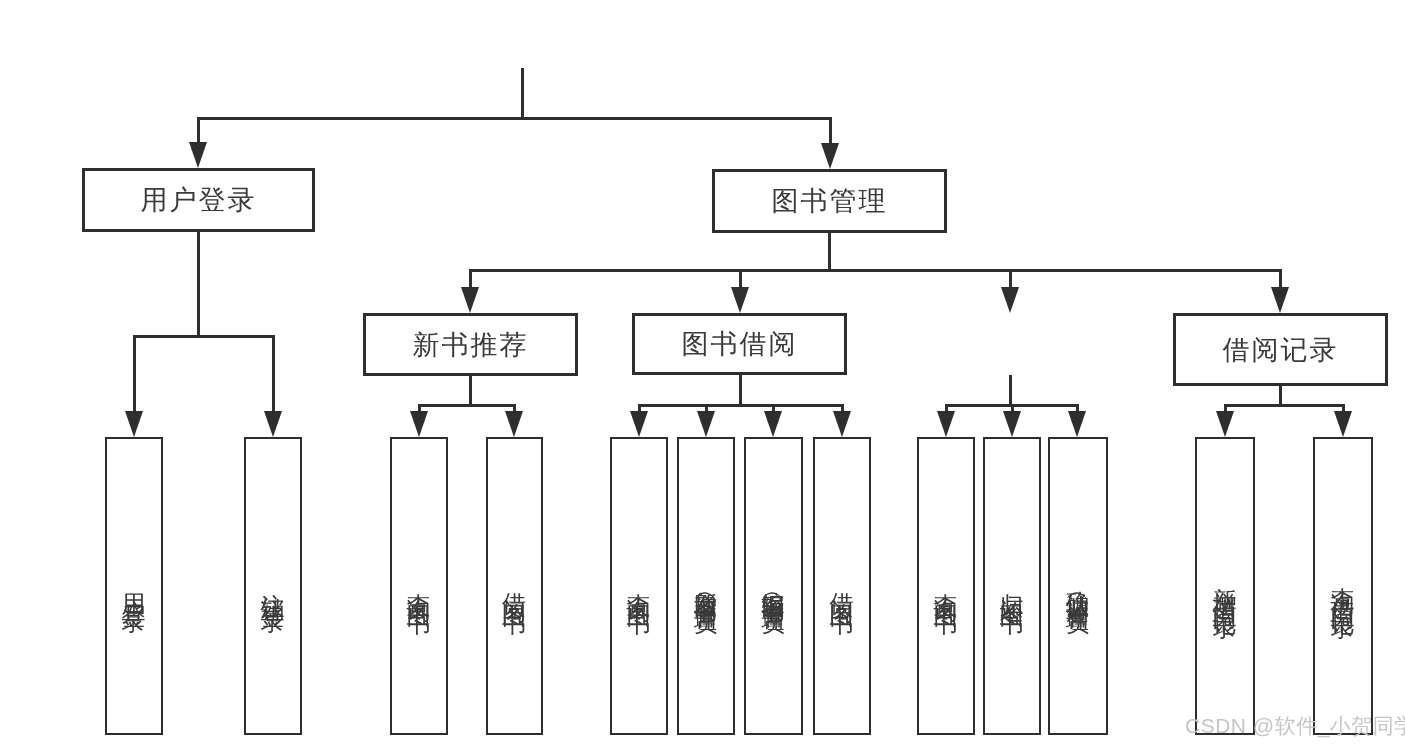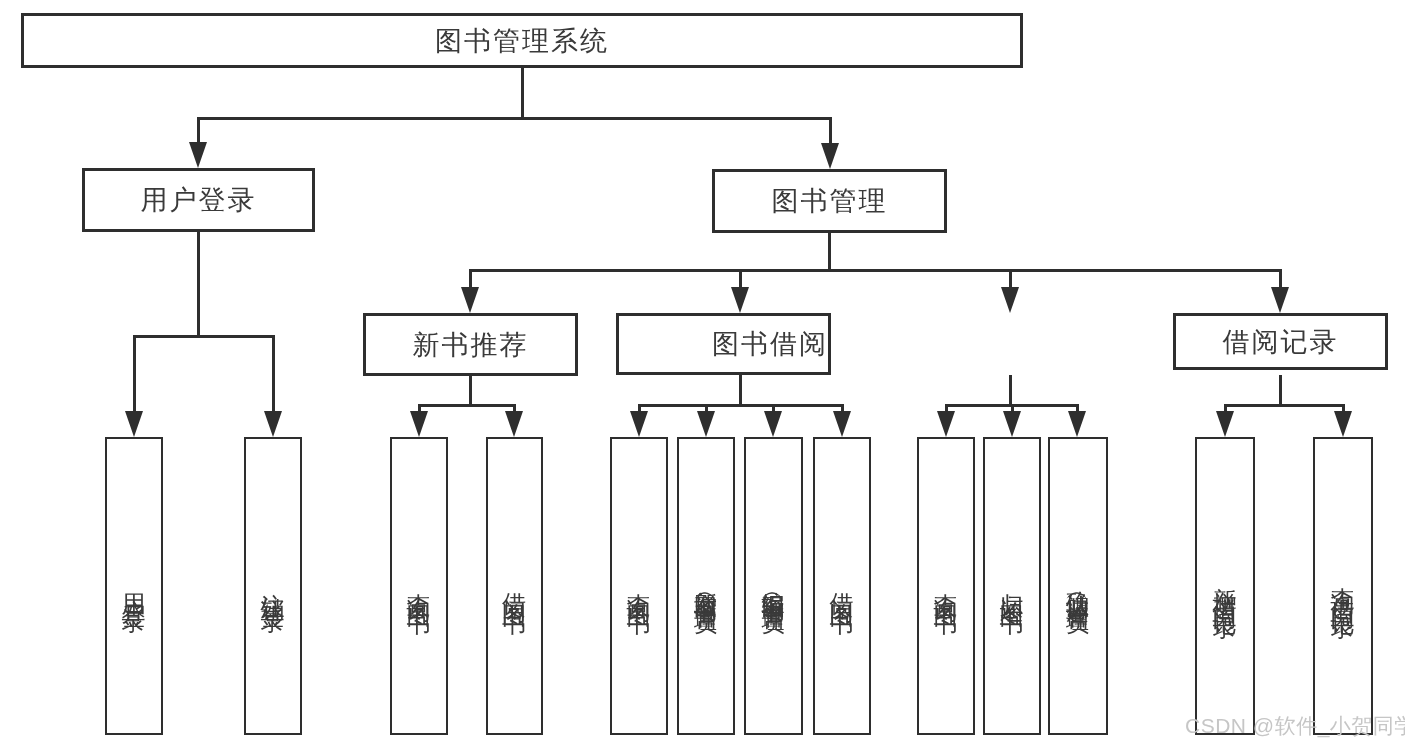--- a/index.html
+++ b/index.html
@@ -63,42 +63,39 @@
     letter-spacing:0.5px;
     z-index:6;
     white-space:nowrap;
   }
 </style>
 </head>
 <body>
 
 <div id="stage">
 
-  <div class="hbox" style="left:21px;top:13px;width:1002px;height:55px;">
-    <span>图书管理系统</span>
-  </div>
 
   <div class="hbox" style="left:82px;top:168px;width:233px;height:64px;">
     <span>用户登录</span>
   </div>
 
   <div class="hbox" style="left:363px;top:313px;width:215px;height:63px;">
     <span>新书推荐</span>
   </div>
 
   <div class="hbox" style="left:712px;top:169px;width:235px;height:64px;">
     <span>图书管理</span>
   </div>
 
-  <div class="hbox" style="left:616px;top:313px;width:215px;height:62px;justify-content:flex-end;">
+  <div class="hbox" style="left:632px;top:313px;width:215px;height:62px;">
     <span>图书借阅</span>
   </div>
 
 
-  <div class="hbox" style="left:1173px;top:313px;width:215px;height:57px;">
+  <div class="hbox" style="left:1173px;top:313px;width:215px;height:73px;">
     <span>借阅记录</span>
   </div>
 
   <div class="leaf" style="left:105px;width:58px;">
     <span>用户登录</span>
   </div>
   <div class="leaf" style="left:244px;width:58px;">
     <span>注销登录</span>
   </div>
 

